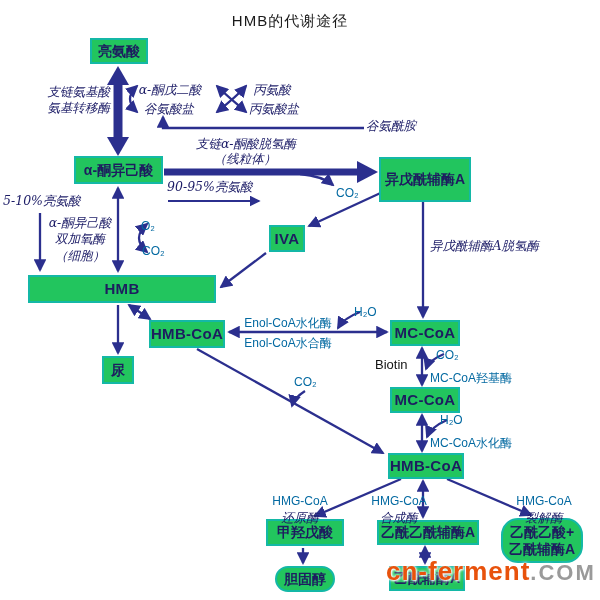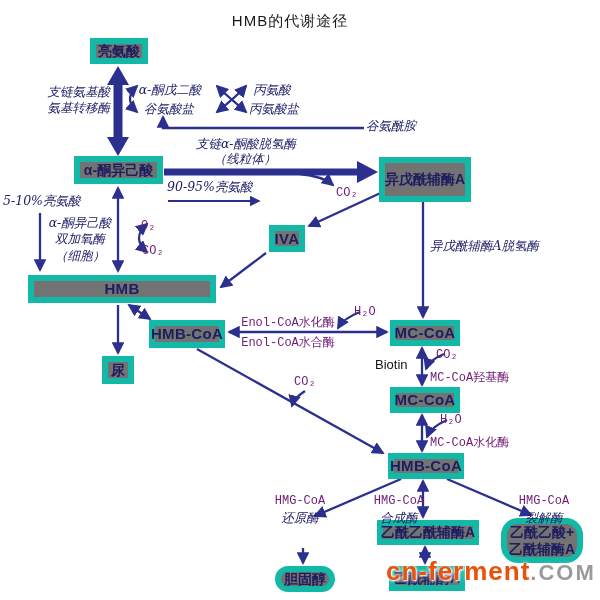--- a/index.html
+++ b/index.html
@@ -1,27 +1,27 @@
 <!DOCTYPE html>
 <html><head>
 <meta charset="utf-8">
 <style>
   html,body{margin:0;padding:0;background:#ffffff;}
   #canvas{position:relative;width:600px;height:600px;background:#ffffff;overflow:hidden;
           font-family:"Liberation Sans",sans-serif;}
   #arrows{position:absolute;left:0;top:0;width:600px;height:600px;}
   .ttl{position:absolute;left:180px;top:12px;width:220px;text-align:center;
        font-size:15px;color:#1a1a1a;letter-spacing:1px;}
-  .bx{position:absolute;background:#737373;border:6px solid #14b8a6;color:#1D1D5F;
+  .bx{position:absolute;background:#22c55e;border:2px solid #14b8a6;color:#1D1D5F;
       font-weight:bold;display:flex;flex-direction:column;align-items:center;justify-content:center;
       text-align:center;font-size:14px;line-height:1.2;box-sizing:border-box;white-space:nowrap;}
   .lat{font-size:15px;letter-spacing:.3px;}
   .lb{position:absolute;color:#1B1B66;font-family:"DejaVu Serif",serif;font-style:italic;
       font-size:12.5px;line-height:1.3;text-align:center;white-space:nowrap;}
-  .mono{font-family:Liberation Mono, monospace;font-style:normal;color:#701a75;font-size:12px;}
+  .mono{font-family:Liberation Sans, sans-serif;font-style:normal;color:#0369a1;font-size:12px;}
   .left{text-align:left;}
   .right{text-align:right;}
   .wm{position:absolute;left:386px;top:556px;font-weight:bold;white-space:nowrap;
       text-shadow:0 0 2px #fff,0 0 4px #fff,1px 1px 2px #fff;}
   .wm .nm{color:#E8520C;font-size:26px;letter-spacing:1px;}
   .wm .tld{color:#9A9A9A;font-size:22px;letter-spacing:2px;}
 </style>
 </head>
 <body>
 
@@ -93,20 +93,21 @@
   <div class="bx" style="left:90px;top:38px;width:58px;height:26px;">亮氨酸</div>
   <div class="bx" style="left:74px;top:156px;width:89px;height:28px;">α-酮异己酸</div>
   <div class="bx" style="left:379px;top:157px;width:92px;height:45px;">异戊酰辅酶A</div>
   <div class="bx lat" style="left:269px;top:225px;width:36px;height:27px;">IVA</div>
   <div class="bx lat" style="left:28px;top:275px;width:188px;height:28px;">HMB</div>
   <div class="bx lat" style="left:149px;top:320px;width:76px;height:28px;">HMB-CoA</div>
   <div class="bx" style="left:102px;top:356px;width:32px;height:28px;">尿</div>
   <div class="bx lat" style="left:390px;top:320px;width:70px;height:26px;">MC-CoA</div>
   <div class="bx lat" style="left:390px;top:387px;width:70px;height:26px;">MC-CoA</div>
   <div class="bx lat" style="left:388px;top:453px;width:76px;height:26px;">HMB-CoA</div>
+  <div class="bx" style="left:266px;top:519px;width:78px;height:27px;">甲羟戊酸</div>
   <div class="bx" style="left:275px;top:566px;width:60px;height:26px;border-radius:13px;">胆固醇</div>
   <div class="bx" style="left:377px;top:520px;width:102px;height:25px;">乙酰乙酰辅酶A</div>
   <div class="bx" style="left:501px;top:518px;width:82px;height:45px;border-radius:17px;">
     <span>乙酰乙酸+</span>
     <span>乙酰辅酶A</span>
   </div>
   <div class="bx" style="left:389px;top:566px;width:76px;height:25px;">乙酰辅酶A</div>
 
   <div class="lb right" style="left:16px;top:84px;width:94px;">
     <div>支链氨基酸</div>

